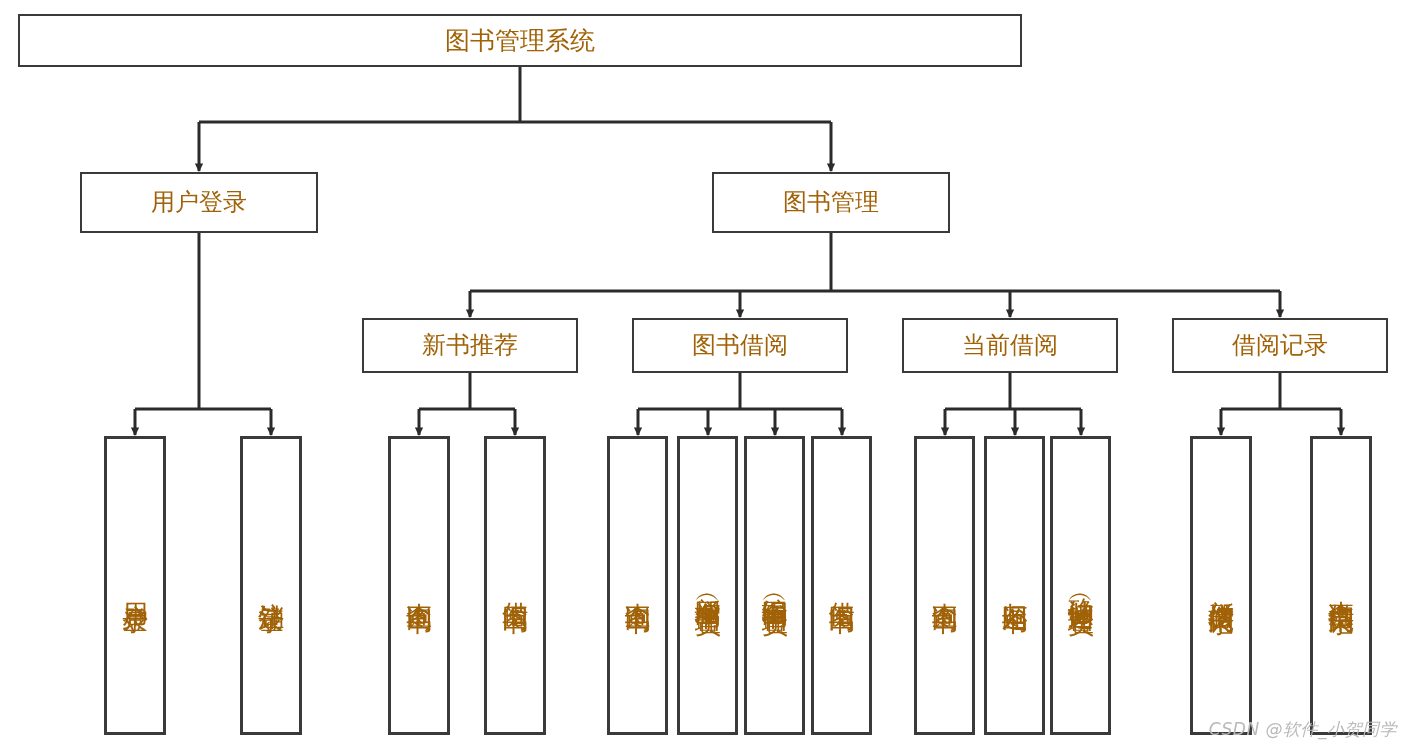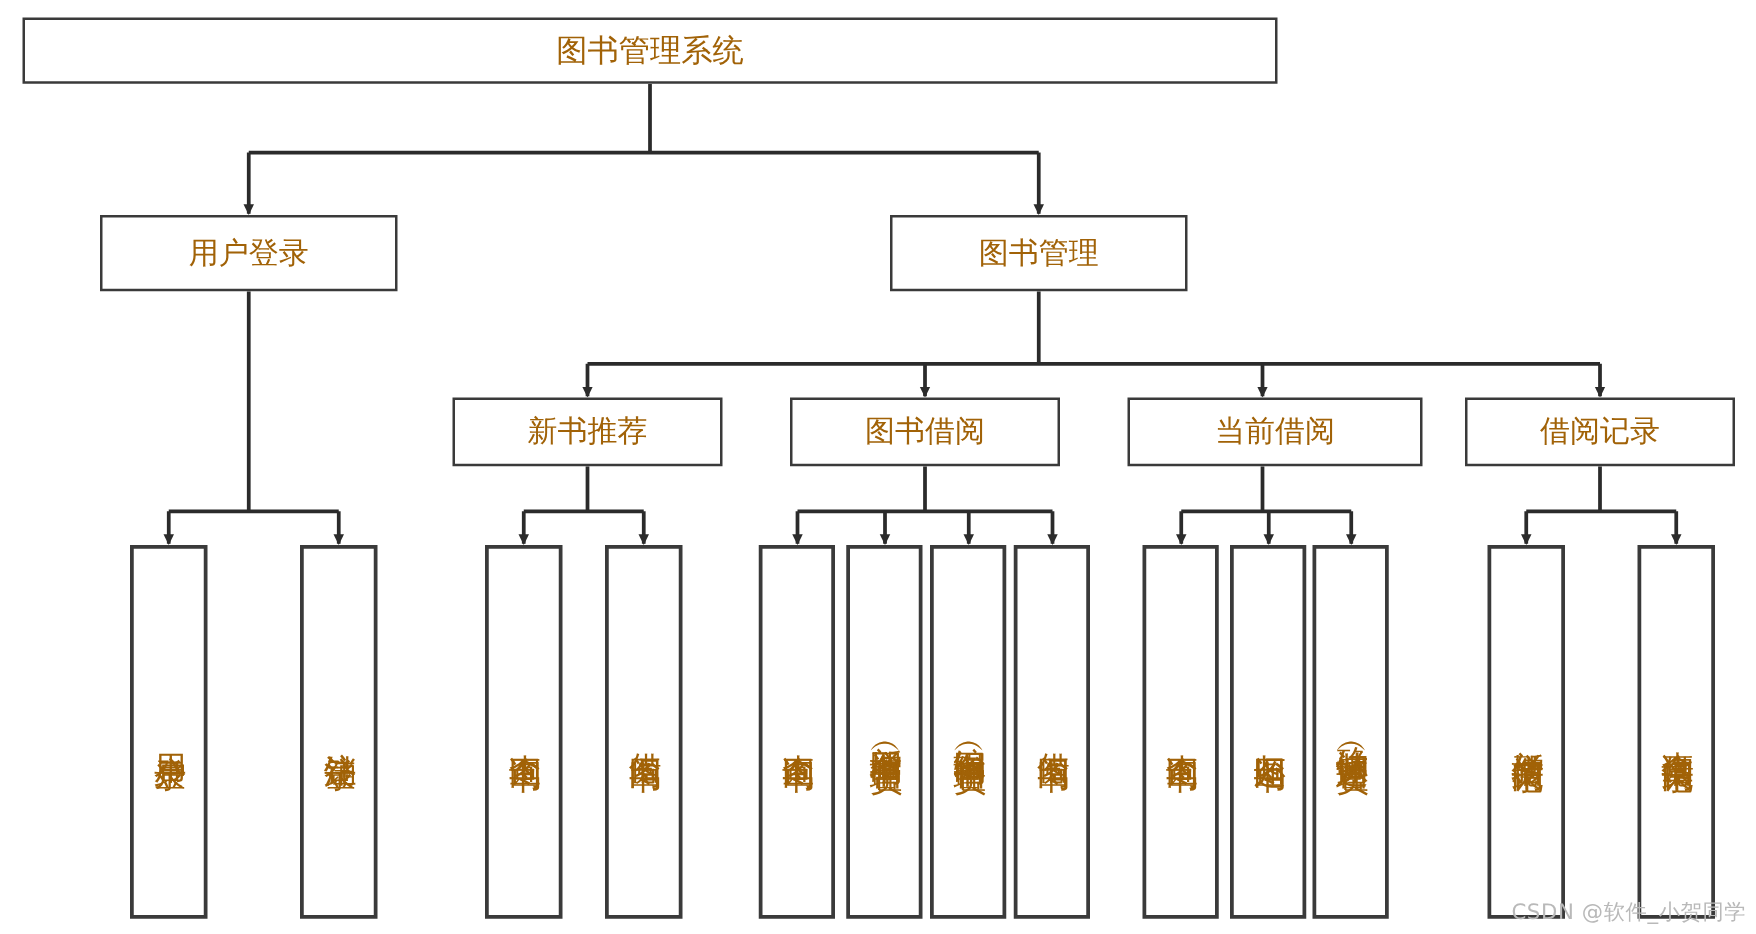--- a/index.html
+++ b/index.html
@@ -66,20 +66,21 @@
   }
   #watermark {
     position: absolute;
     right: 8px;
     bottom: 6px;
     font-size: 17px;
     color: #b9b9b9;
     letter-spacing: 0.5px;
     user-select: none;
     white-space: nowrap;
+    font-style: italic;
   }
 </style>
 </head>
 <body>
 
 <div id="diagram-root">
 
   <svg id="edges-layer" viewBox="0 0 1405 747" width="1405" height="747" xmlns="http://www.w3.org/2000/svg">
     <defs>
       <marker id="arrowhead" markerWidth="9" markerHeight="9" refX="7.6" refY="4.5" orient="auto" markerUnits="userSpaceOnUse">
@@ -132,21 +133,21 @@
       </div>
       <div class="node node-l1" style="left: 712px; top: 172px; width: 238px; height: 61px;">
         <span class="label">图书管理</span>
       </div>
       <div class="node node-l2" style="left: 362px; top: 318px; width: 216px; height: 55px;">
         <span class="label">新书推荐</span>
       </div>
       <div class="node node-l2" style="left: 632px; top: 318px; width: 216px; height: 55px;">
         <span class="label">图书借阅</span>
       </div>
-      <div class="node node-l2" style="left: 902px; top: 318px; width: 236px; height: 55px;">
+      <div class="node node-l2" style="left: 902px; top: 318px; width: 216px; height: 55px;">
         <span class="label">当前借阅</span>
       </div>
       <div class="node node-l2" style="left: 1172px; top: 318px; width: 216px; height: 55px;">
         <span class="label">借阅记录</span>
       </div>
       <div class="node node-leaf" style="left: 104px; top: 436px; width: 62px; height: 299px;">
         <span class="label">用户登录</span>
       </div>
       <div class="node node-leaf" style="left: 240px; top: 436px; width: 62px; height: 299px;">
         <span class="label">注销登录</span>

